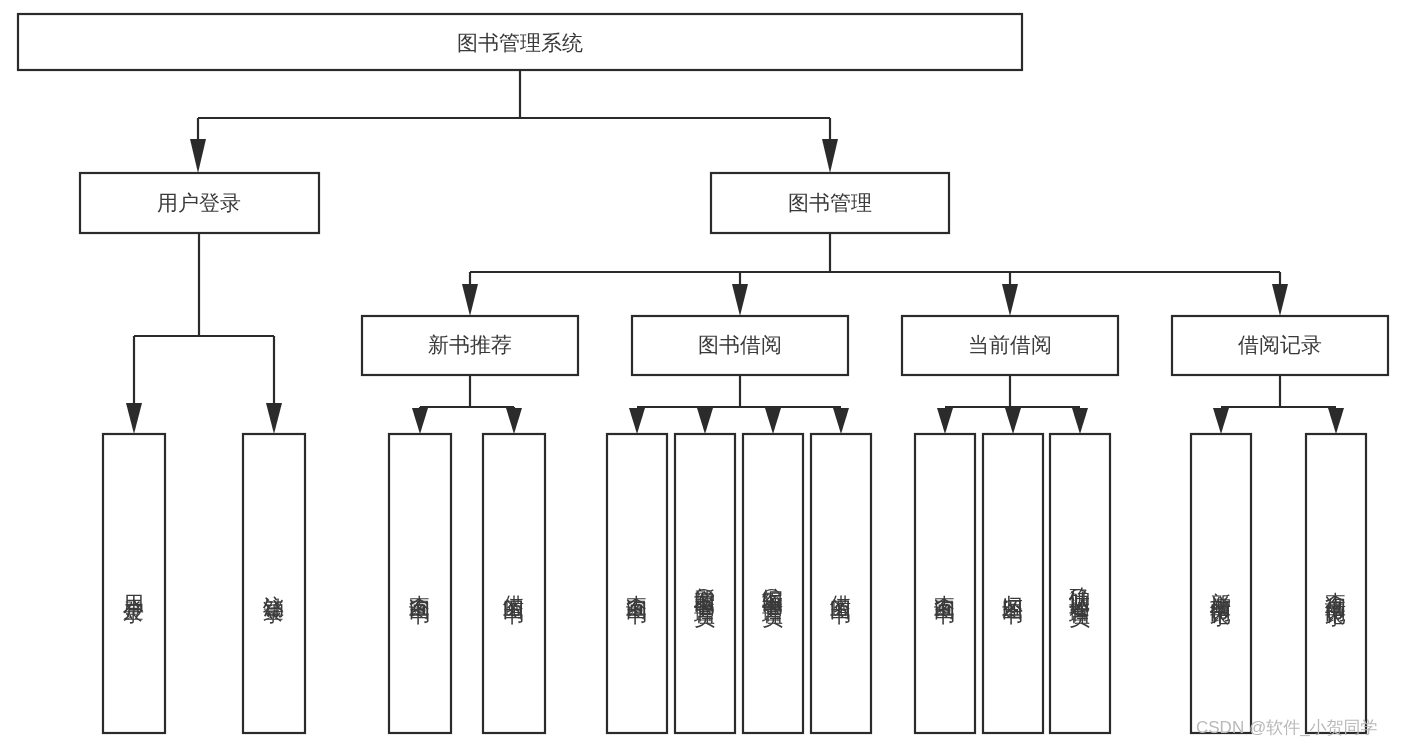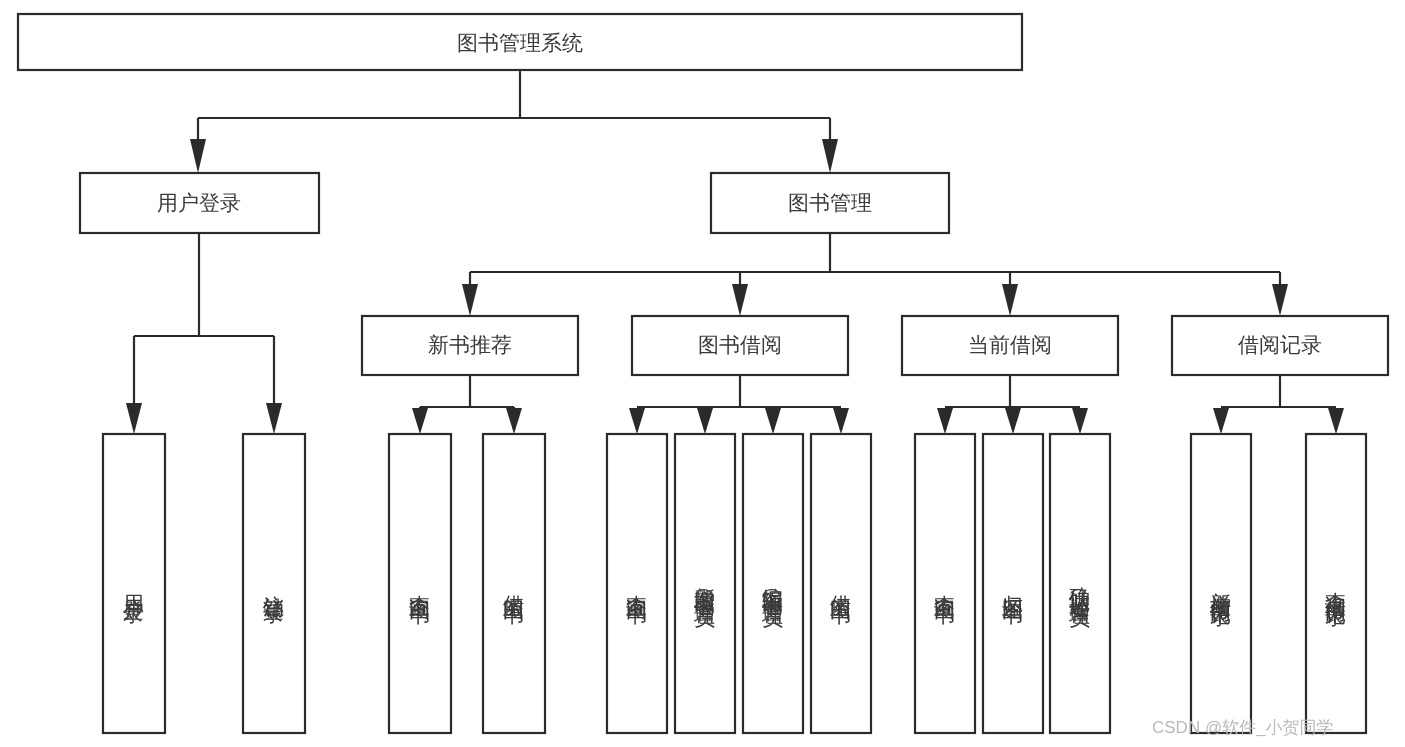--- a/index.html
+++ b/index.html
@@ -200,15 +200,15 @@
   <div class="node-label-v" style="left:743px; top:434px; width:60px; height:299px;">编辑图书（管理员）</div>
   <div class="node-label-v" style="left:811px; top:434px; width:60px; height:299px;">借阅图书</div>
 
   <div class="node-label-v" style="left:915px; top:434px; width:60px; height:299px;">查询图书</div>
   <div class="node-label-v" style="left:983px; top:434px; width:60px; height:299px;">归还图书</div>
   <div class="node-label-v" style="left:1050px; top:434px; width:60px; height:299px;">确认归还（管理员）</div>
 
   <div class="node-label-v" style="left:1191px; top:434px; width:60px; height:299px;">新增借阅记录</div>
   <div class="node-label-v" style="left:1306px; top:434px; width:60px; height:299px;">查询借阅记录</div>
 
-  <div class="watermark" style="left:1152px; top:716px;">CSDN @软件_小贺同学</div>
+  <div class="watermark" style="left:1196px; top:716px;">CSDN @软件_小贺同学</div>
 
 </div>
 
 </body></html>

